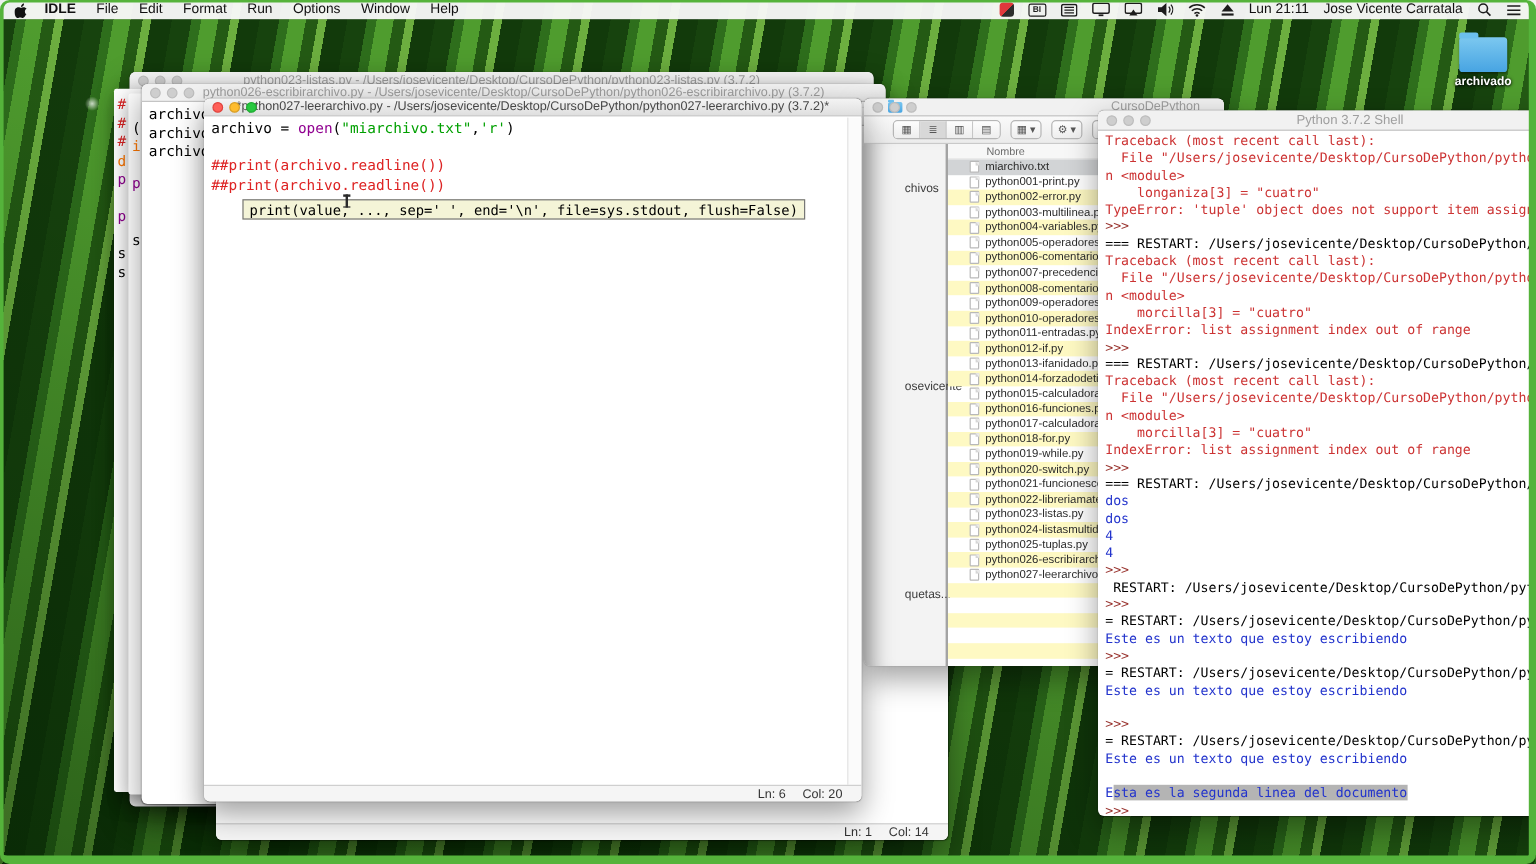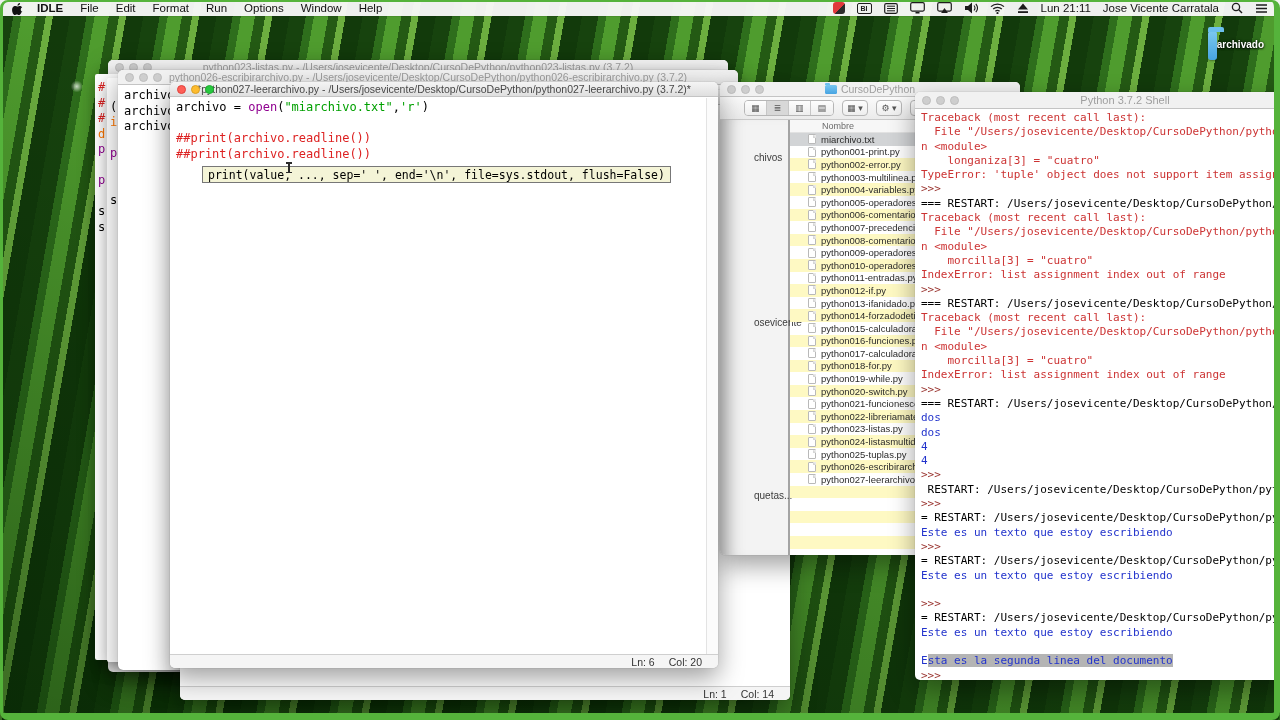--- a/index.html
+++ b/index.html
@@ -37,21 +37,21 @@
   #menu-right svg { display:block; }
   .mb-ico { display:flex; align-items:center; }
   .red-app { width:12px; height:12px; border-radius:3px;
     background:linear-gradient(135deg,#e0393c 55%,#2c2c2c 55%); }
   .bi-box { width:15px; height:11px; border:1.4px solid #1c1c1c; border-radius:2px;
     font-size:7px; font-weight:bold; display:flex; align-items:center; justify-content:center; color:#1c1c1c; }
   #menu-clock, #menu-user { white-space:nowrap; }
 
   
   #desktop-folder { position:absolute; left:1208px; top:26px; width:56px; z-index:5;
-    display:flex; flex-direction:row; align-items:center; }
+    display:flex; flex-direction:column; align-items:center; }
   .folder-shape { width:40px; height:29px; border-radius:3px; position:relative;
     background:linear-gradient(#7cc8f0,#47a4e2); margin-top:5px;
     box-shadow:0 1px 2px rgba(0,0,0,.35); }
   .folder-shape::before { content:""; position:absolute; left:0; top:-4px; width:16px; height:5px;
     background:#6cbfee; border-radius:2px 2px 0 0; }
   #desktop-folder .label { margin-top:3px; font-size:10px; color:#fff; font-weight:bold;
     text-shadow:0 1px 2px rgba(0,0,0,.9), 0 0 3px rgba(0,0,0,.7); }
 
   
   .window { position:absolute; background:#fff; border-radius:5px;
@@ -105,21 +105,21 @@
   #mouse-ibeam::after { bottom:0; }
 
   
   #shell .titlebar { height:17px; }
   #shell .titlebar .title { font-size:11px; }
   #shell .codebody { font-size:11px; padding:2px 0 0 6px; }
   #shell .cline { height:14.3px; line-height:14.3px; }
   .sel { background:#b4b4b4; color:#12124a; }
 
   
-  #finder .titlebar .title { display:flex; justify-content:center; align-items:center; gap:4px; }
+  #finder .titlebar .title { display:flex; justify-content:space-between; align-items:center; gap:4px; }
   .mini-folder { width:12px; height:9px; border-radius:1.5px; background:linear-gradient(#79c6f0,#47a4e2);
     position:relative; display:inline-block; }
   .mini-folder::before { content:""; position:absolute; left:0; top:-2px; width:5px; height:2.5px;
     background:#6cbfee; border-radius:1px 1px 0 0; }
   #finder-toolbar { height:23px; background:linear-gradient(#fafafa,#ebebeb);
     border-bottom:1px solid #c9c9c9; display:flex; align-items:center; gap:8px; padding:0 10px 0 24px; }
   .seg { display:flex; border:1px solid #b6b6b6; border-radius:4px; overflow:hidden; height:16px; }
   .seg button { width:22px; border:none; background:linear-gradient(#fdfdfd,#eee);
     border-right:1px solid #c6c6c6; font-size:9px; color:#555; line-height:14px; }
   .seg button:last-child { border-right:none; }

